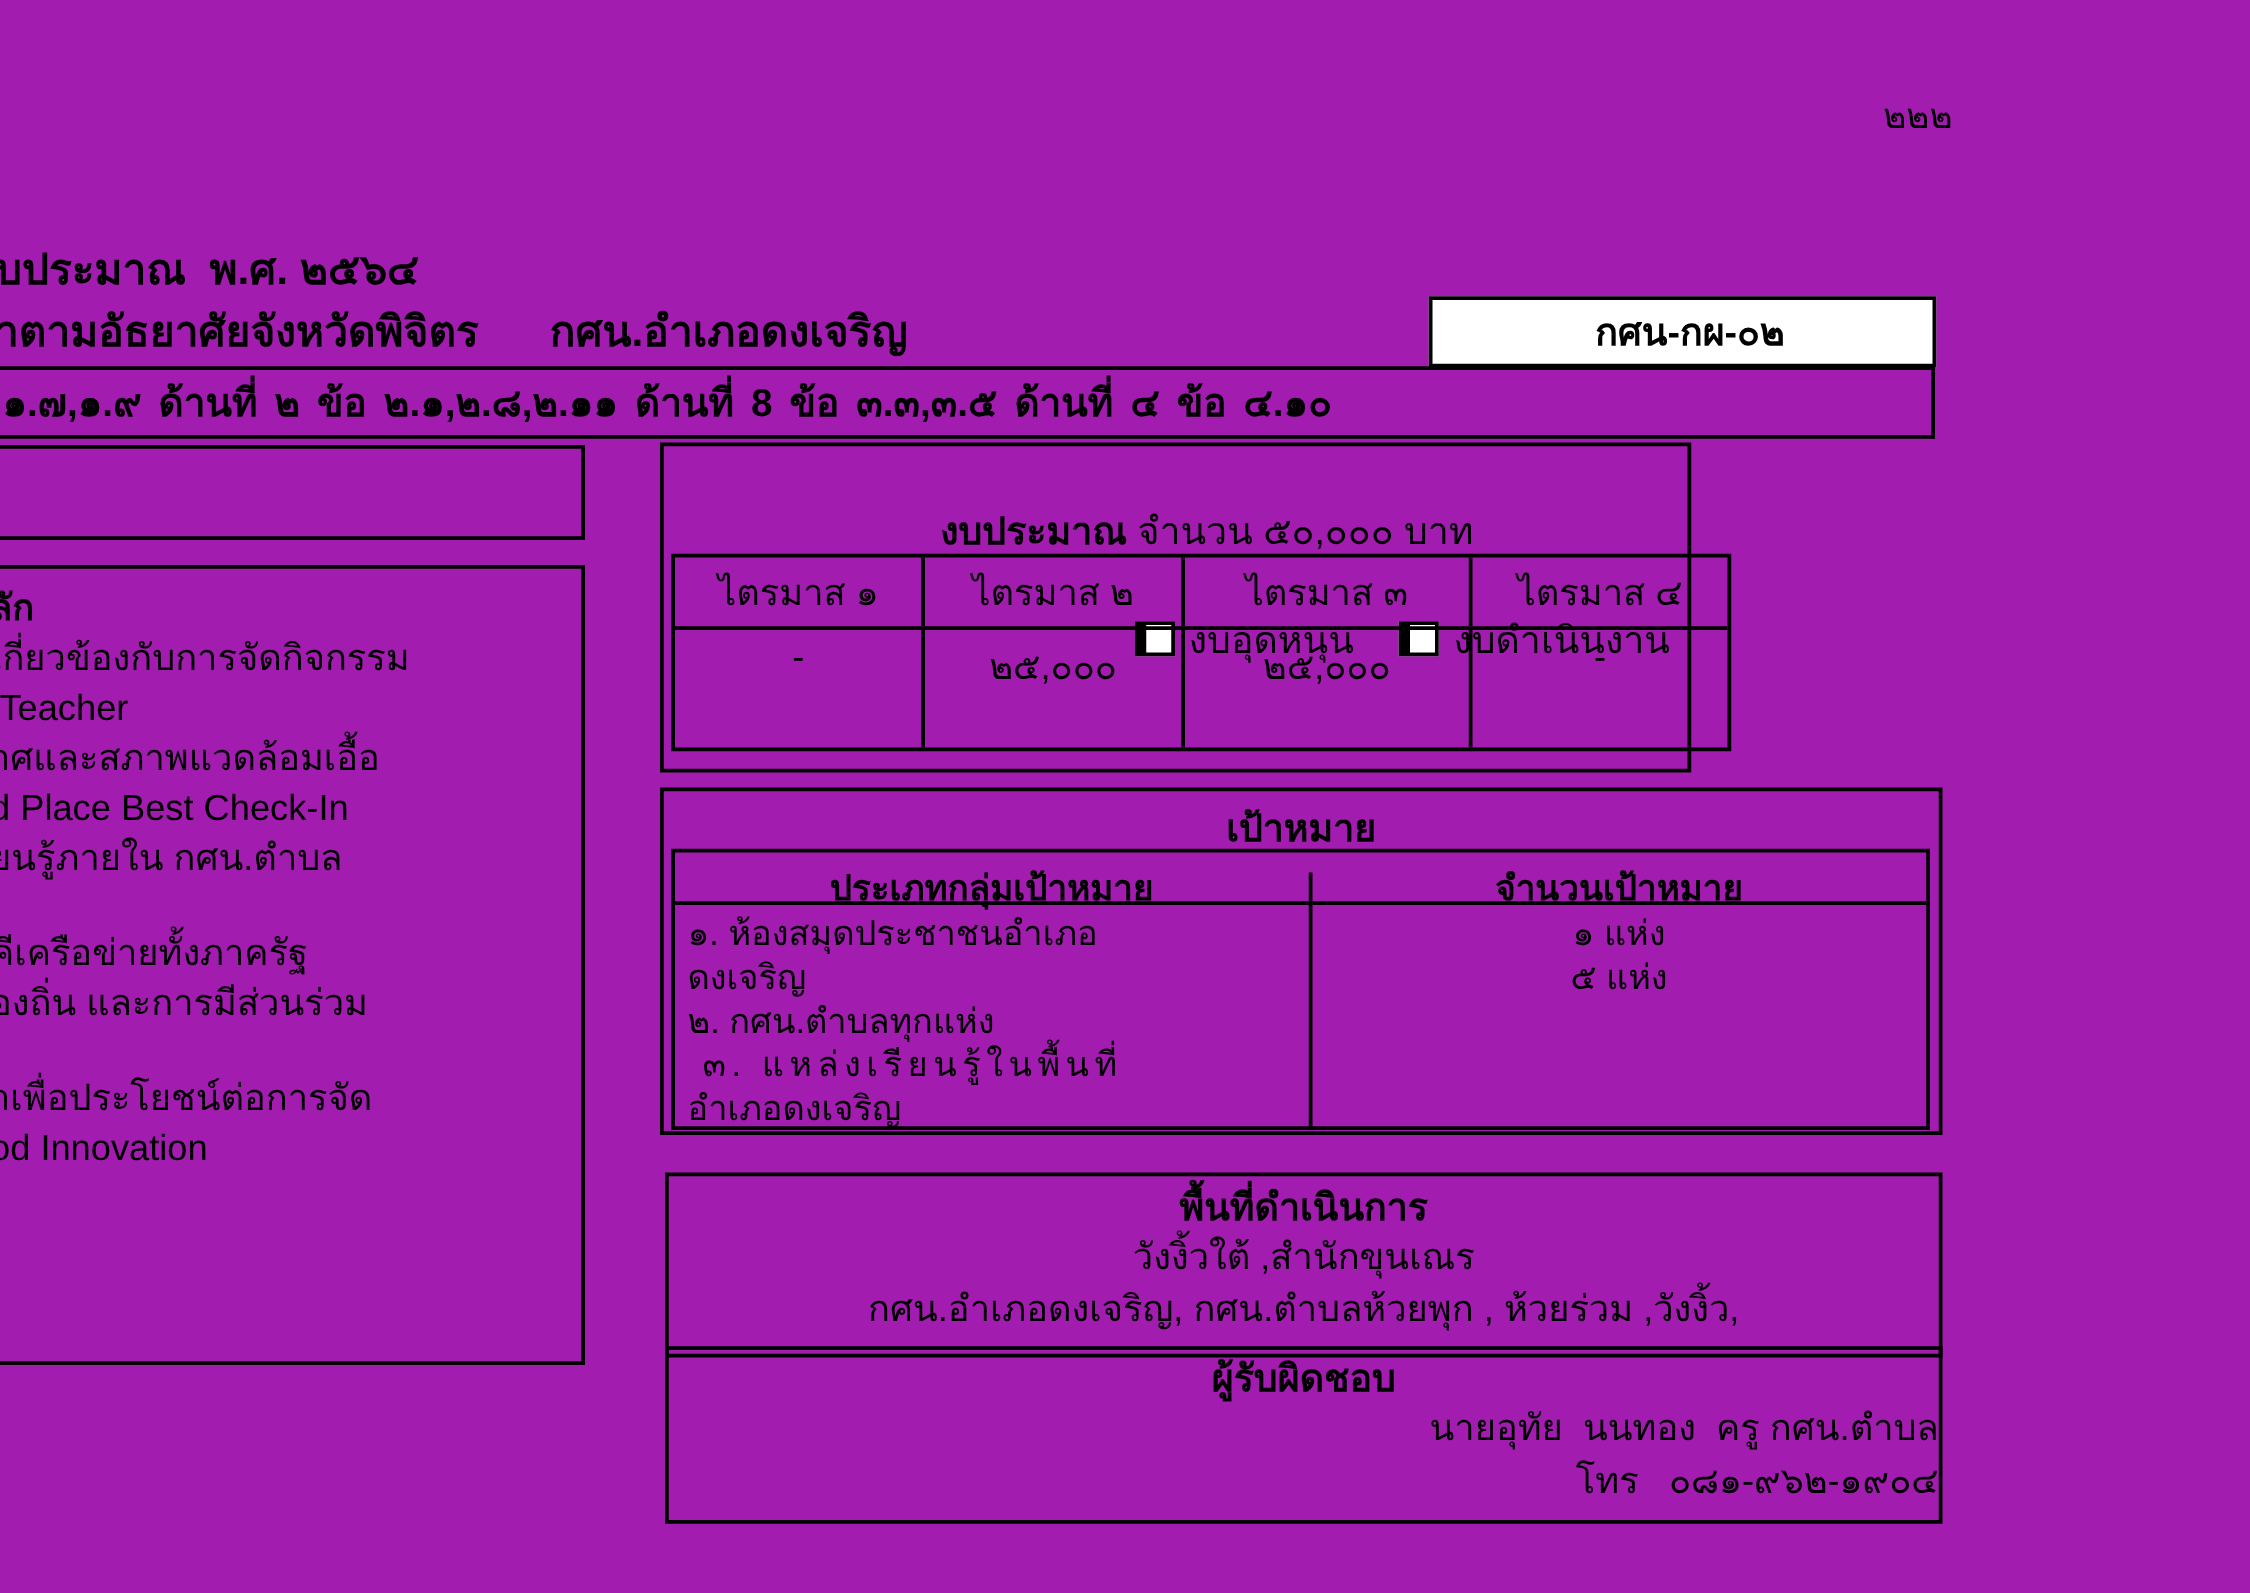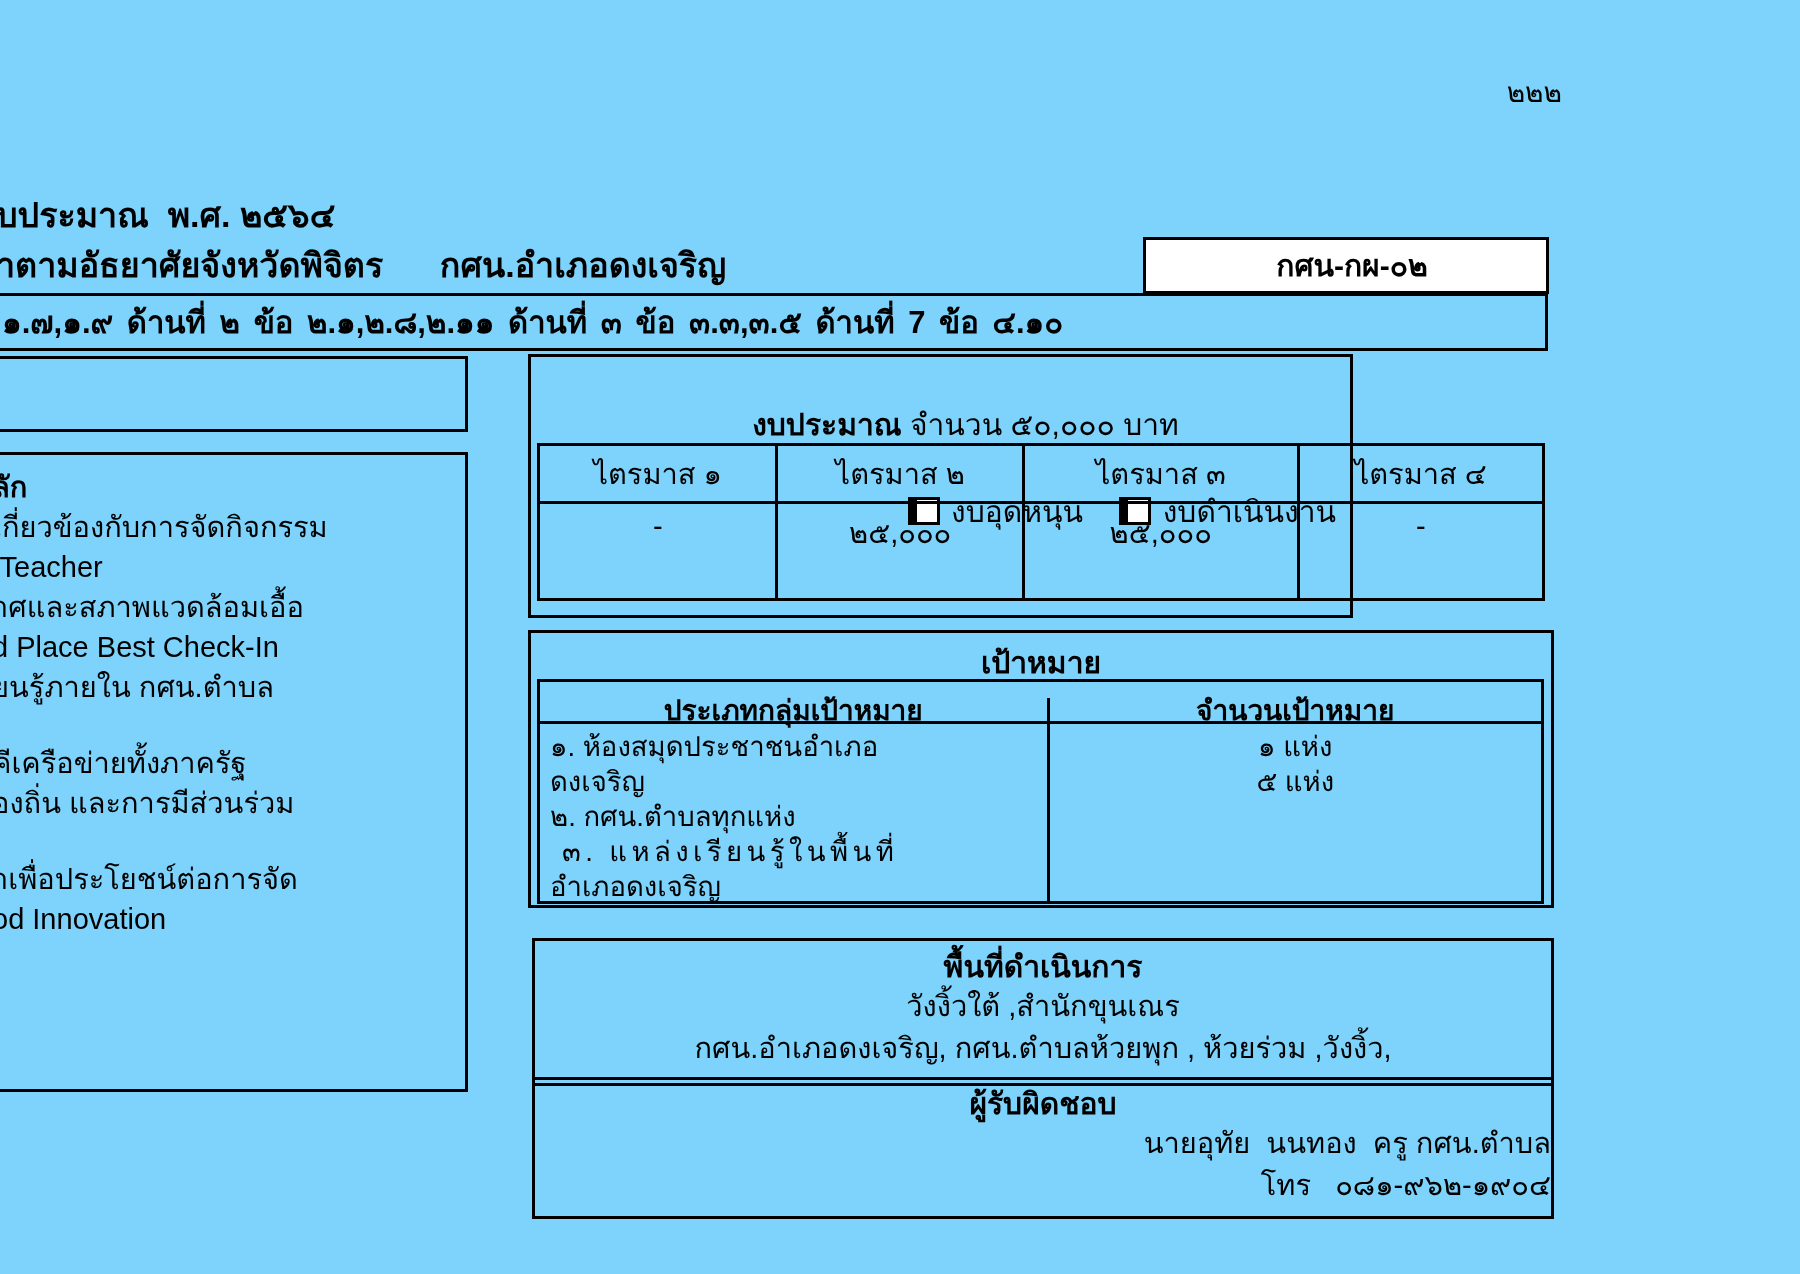--- a/index.html
+++ b/index.html
@@ -1,17 +1,17 @@
 <!DOCTYPE html>
 <html lang="th"><head>
 <meta charset="utf-8">
 <style>
   html,body{margin:0;padding:0;background:#fff;}
   #canvas{
-    position:relative;width:1800px;height:1274px;background:#7dd3fc;overflow:hidden;
+    position:relative;width:1800px;height:1274px;background:#a21caf;overflow:hidden;
     font-family:"Liberation Sans",sans-serif;color:#000;
   }
   .abs{position:absolute;}
   .bold{font-weight:bold;}
 
   
   #page-number{top:70px;right:238px;font-size:28px;}
   #title1{left:-4px;top:188px;font-size:34px;font-weight:bold;white-space:pre;}
   #title2{left:-4px;top:238px;font-size:34px;font-weight:bold;white-space:pre;}
 
@@ -45,21 +45,21 @@
   }
   #budget-line1{margin-top:10px;text-align:center;font-size:30px;white-space:pre;}
   #budget-line2{margin-top:6px;text-align:right;font-size:30px;}
   .checkbox{
     display:inline-block;width:20px;height:22px;border:3px solid #000;border-left:9px solid #000;
     vertical-align:-3px;margin-right:3px;background:#fff;
   }
   .cb-group{margin:0 14px;}
 
   #quarters-table{
-    left:537px;top:443px;width:1008px;height:158px;border:3px solid #000;
+    left:537px;top:443px;width:848px;height:158px;border:3px solid #000;
     box-sizing:border-box;display:flex;flex-direction:column;
   }
   .q-row{display:flex;flex:0 0 auto;}
   .q-head{height:55px;border-bottom:3px solid #000;}
   .q-body{flex:1 1 auto;}
   .q-cell{box-sizing:border-box;display:flex;justify-content:center;font-size:29px;}
   .q-cell:not(:last-child){border-right:3px solid #000;}
   .q-head .q-cell{align-items:center;}
   .q-body .q-cell{align-items:flex-start;padding-top:6px;}
   .qc1{width:23.8%;} .qc2{width:24.6%;} .qc3{width:27.4%;} .qc4{flex:1;}
@@ -106,21 +106,21 @@
   <div id="page-number" class="abs">๒๒๒</div>
 
   <div id="title1" class="abs">บประมาณ  พ.ศ. ๒๕๖๔</div>
   <div id="title2" class="abs">าตามอัธยาศัยจังหวัดพิจิตร      กศน.อำเภอดงเจริญ</div>
 
   <div id="form-code-box" class="abs">
     <span>กศน-กผ-๐๒</span>
   </div>
 
   <div id="strategy-box" class="abs">
-    <span>๑.๗,๑.๙ ด้านที่ ๒ ข้อ ๒.๑,๒.๘,๒.๑๑ ด้านที่ ๓ ข้อ ๓.๓,๓.๕ ด้านที่ 7 ข้อ ๔.๑๐</span>
+    <span>๑.๗,๑.๙ ด้านที่ ๒ ข้อ ๒.๑,๒.๘,๒.๑๑ ด้านที่ 8 ข้อ ๓.๓,๓.๕ ด้านที่ ๔ ข้อ ๔.๑๐</span>
   </div>
 
   <div id="left-empty-box" class="abs"></div>
 
   <div id="left-main-box" class="abs">
     <div class="ln bold">ลัก</div>
     <div class="ln">เกี่ยวข้องกับการจัดกิจกรรม</div>
     <div class="ln"> Teacher</div>
     <div class="ln">าศและสภาพแวดล้อมเอื้อ</div>
     <div class="ln">d Place Best Check-In</div>

